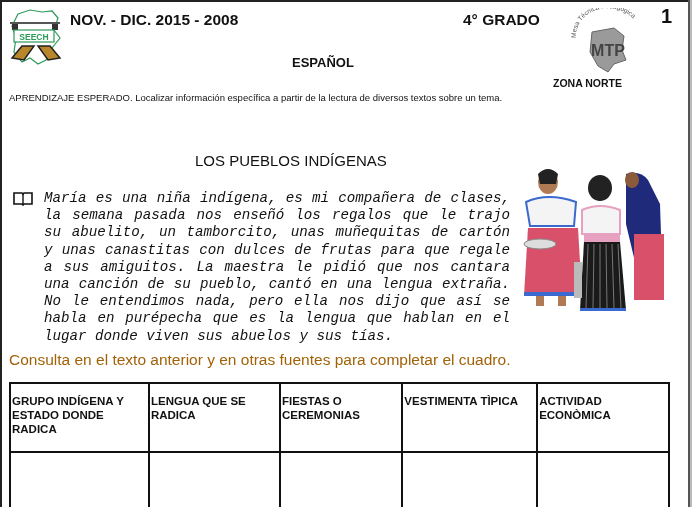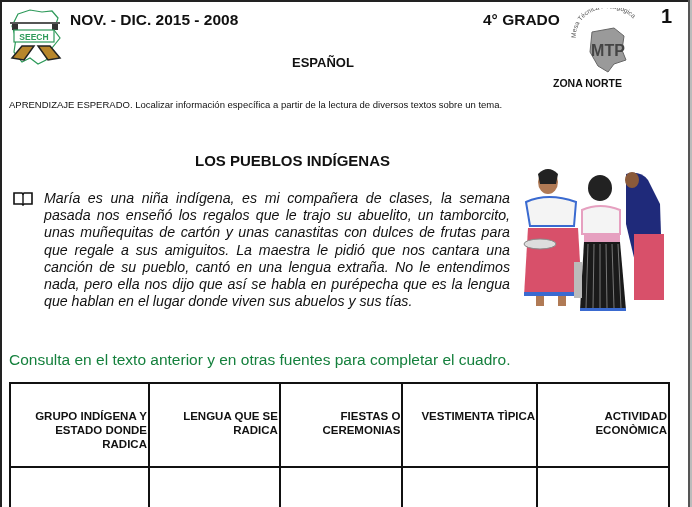--- a/index.html
+++ b/index.html
@@ -4,41 +4,41 @@
 <style>
   html, body { margin: 0; padding: 0; background: #ffffff; }
   body { width: 692px; height: 507px; overflow: hidden; position: relative; font-family: "Liberation Sans", sans-serif; color: #111; }
   .page { position: absolute; left: 0; top: 0; width: 692px; height: 507px; box-sizing: border-box;
           border-top: 2px solid #222; border-left: 2px solid #222; }
   .right-border { position: absolute; top: 0; left: 688px; width: 2px; height: 507px; background: #555; }
   .right-border2 { position: absolute; top: 0; left: 690px; width: 2px; height: 507px; background: #bbb; }
 
   .logo-seech { position: absolute; left: 8px; top: 8px; width: 56px; height: 58px; }
   .hdr-date { position: absolute; left: 70px; top: 11px; font-weight: bold; font-size: 15.5px; }
-  .hdr-grade { position: absolute; left: 483px; top: 11px; font-weight: bold; font-size: 15.5px; }
+  .hdr-grade { position: absolute; left: 463px; top: 11px; font-weight: bold; font-size: 15.5px; }
   .hdr-page { position: absolute; left: 661px; top: 5px; font-weight: bold; font-size: 20px; }
   .logo-mtp { position: absolute; left: 568px; top: 8px; width: 78px; height: 66px; }
   .zona { position: absolute; left: 553px; top: 77px; font-weight: bold; font-size: 10.5px; }
   .subject { position: absolute; left: 292px; top: 55px; font-weight: bold; font-size: 13px; }
 
-  .aprendizaje { position: absolute; left: 9px; top: 99px; font-size: 9.5px; }
+  .aprendizaje { position: absolute; left: 9px; top: 92px; font-size: 9.5px; }
 
-  .title { position: absolute; left: 195px; top: 152px; font-weight: bold; font-size: 15px; }
+  .title { position: absolute; left: 195px; top: 152px; font-weight: normal; font-size: 15px; }
   .book-icon { position: absolute; left: 13px; top: 192px; width: 20px; height: 14px; }
-  .story { position: absolute; left: 44px; top: 190px; width: 466px; font-family: Liberation Sans, sans-serif;
+  .story { position: absolute; left: 44px; top: 190px; width: 466px; font-family: Liberation Mono, monospace;
            font-style: italic; font-size: 14.2px; line-height: 17.2px; text-align: justify; text-indent: 0; }
 
   .illustration { position: absolute; left: 522px; top: 164px; width: 146px; height: 154px; }
 
-  .instruction { position: absolute; left: 9px; top: 351px; font-size: 15.5px; color: #15803d; }
+  .instruction { position: absolute; left: 9px; top: 351px; font-size: 15.5px; color: #a16207; }
 
   table.grid { position: absolute; left: 9px; top: 382px; width: 661px; border-collapse: collapse; }
   table.grid th, table.grid td { border: 2px solid #111; }
-  table.grid th { height: 56px; vertical-align: top; padding-top: 25px; font-size: 11.5px; font-weight: bold;
-                  text-align: right; line-height: 14px; }
+  table.grid th { height: 56px; vertical-align: top; padding-top: 10px; font-size: 11.5px; font-weight: bold;
+                  text-align: left; line-height: 14px; }
   table.grid td { height: 70px; }
   .c1 { width: 138px; } .c2 { width: 130px; } .c3 { width: 120px; } .c4 { width: 133px; } .c5 { width: 130px; margin-left: 12px; }
 </style>
 </head>
 <body>
 
 <div class="page"></div>
 <div class="right-border"></div>
 <div class="right-border2"></div>
 

